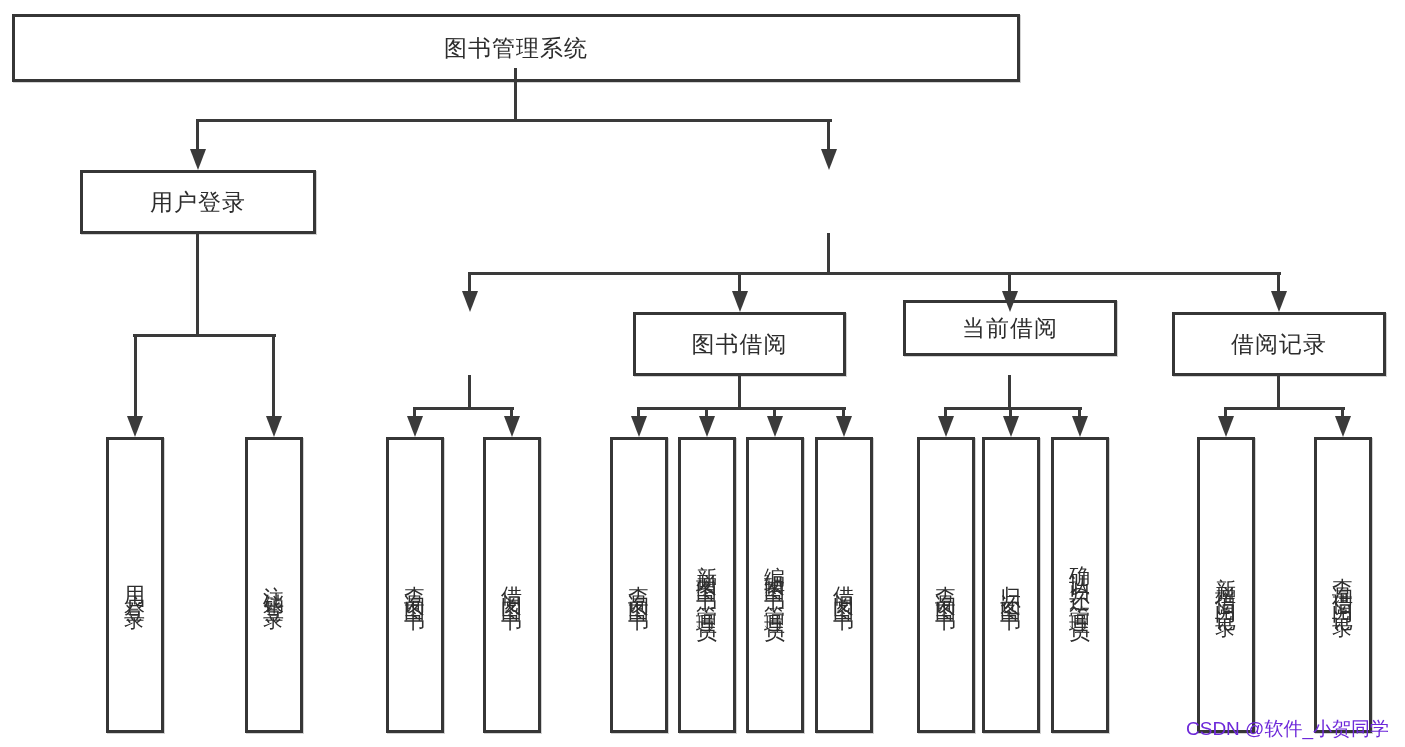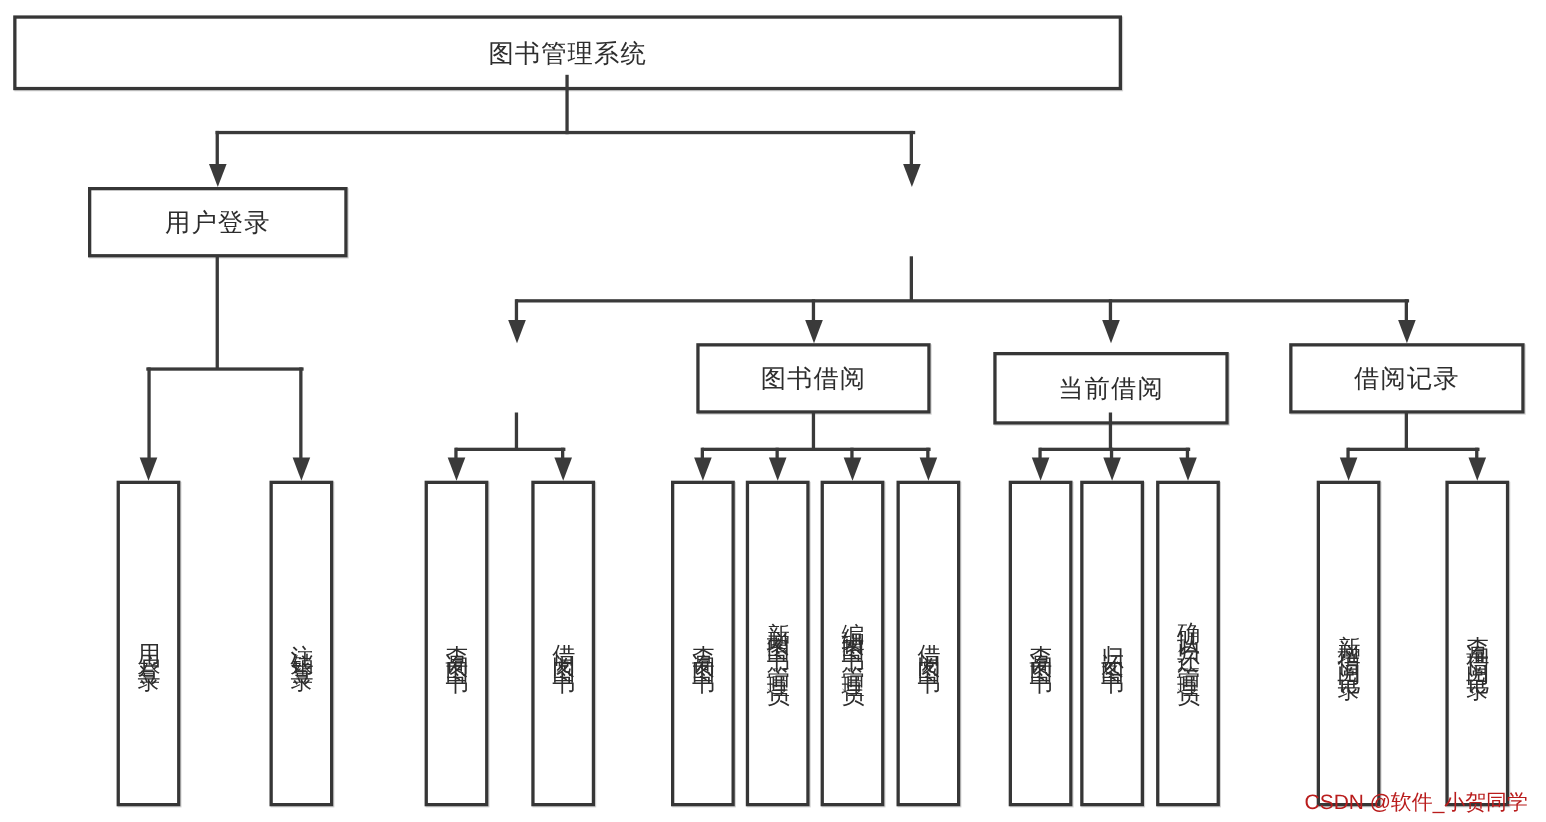--- a/index.html
+++ b/index.html
@@ -33,42 +33,42 @@
   .arr {
     position:absolute; width:0; height:0;
     border-left:8px solid transparent;
     border-right:8px solid transparent;
     border-top:21px solid #3a3a3a;
   }
   .watermark {
     position:absolute;
     left:1186px; top:716px;
     font-size:19px;
-    color:#b91c1c;
+    color:#6d28d9;
     white-space:nowrap;
     z-index:5;
   }
 </style>
 </head>
 <body>
 
 <div id="canvas">
 
   <div class="box hbox" style="left:12px;top:14px;width:1008px;height:68px">
     <span>图书管理系统</span>
   </div>
 
   <div class="box hbox" style="left:80px;top:170px;width:236px;height:64px">
     <span>用户登录</span>
   </div>
 
   <div class="box hbox" style="left:633px;top:312px;width:213px;height:64px">
     <span>图书借阅</span>
   </div>
-  <div class="box hbox" style="left:903px;top:320px;width:214px;height:66px">
+  <div class="box hbox" style="left:903px;top:300px;width:214px;height:56px">
     <span>当前借阅</span>
   </div>
   <div class="box hbox" style="left:1172px;top:312px;width:214px;height:64px">
     <span>借阅记录</span>
   </div>
 
   <div class="box vbox" style="left:106px;top:437px;width:58px;height:296px">
     <span class="vtext">用户登录</span>
   </div>
   <div class="box vbox" style="left:245px;top:437px;width:58px;height:296px">

